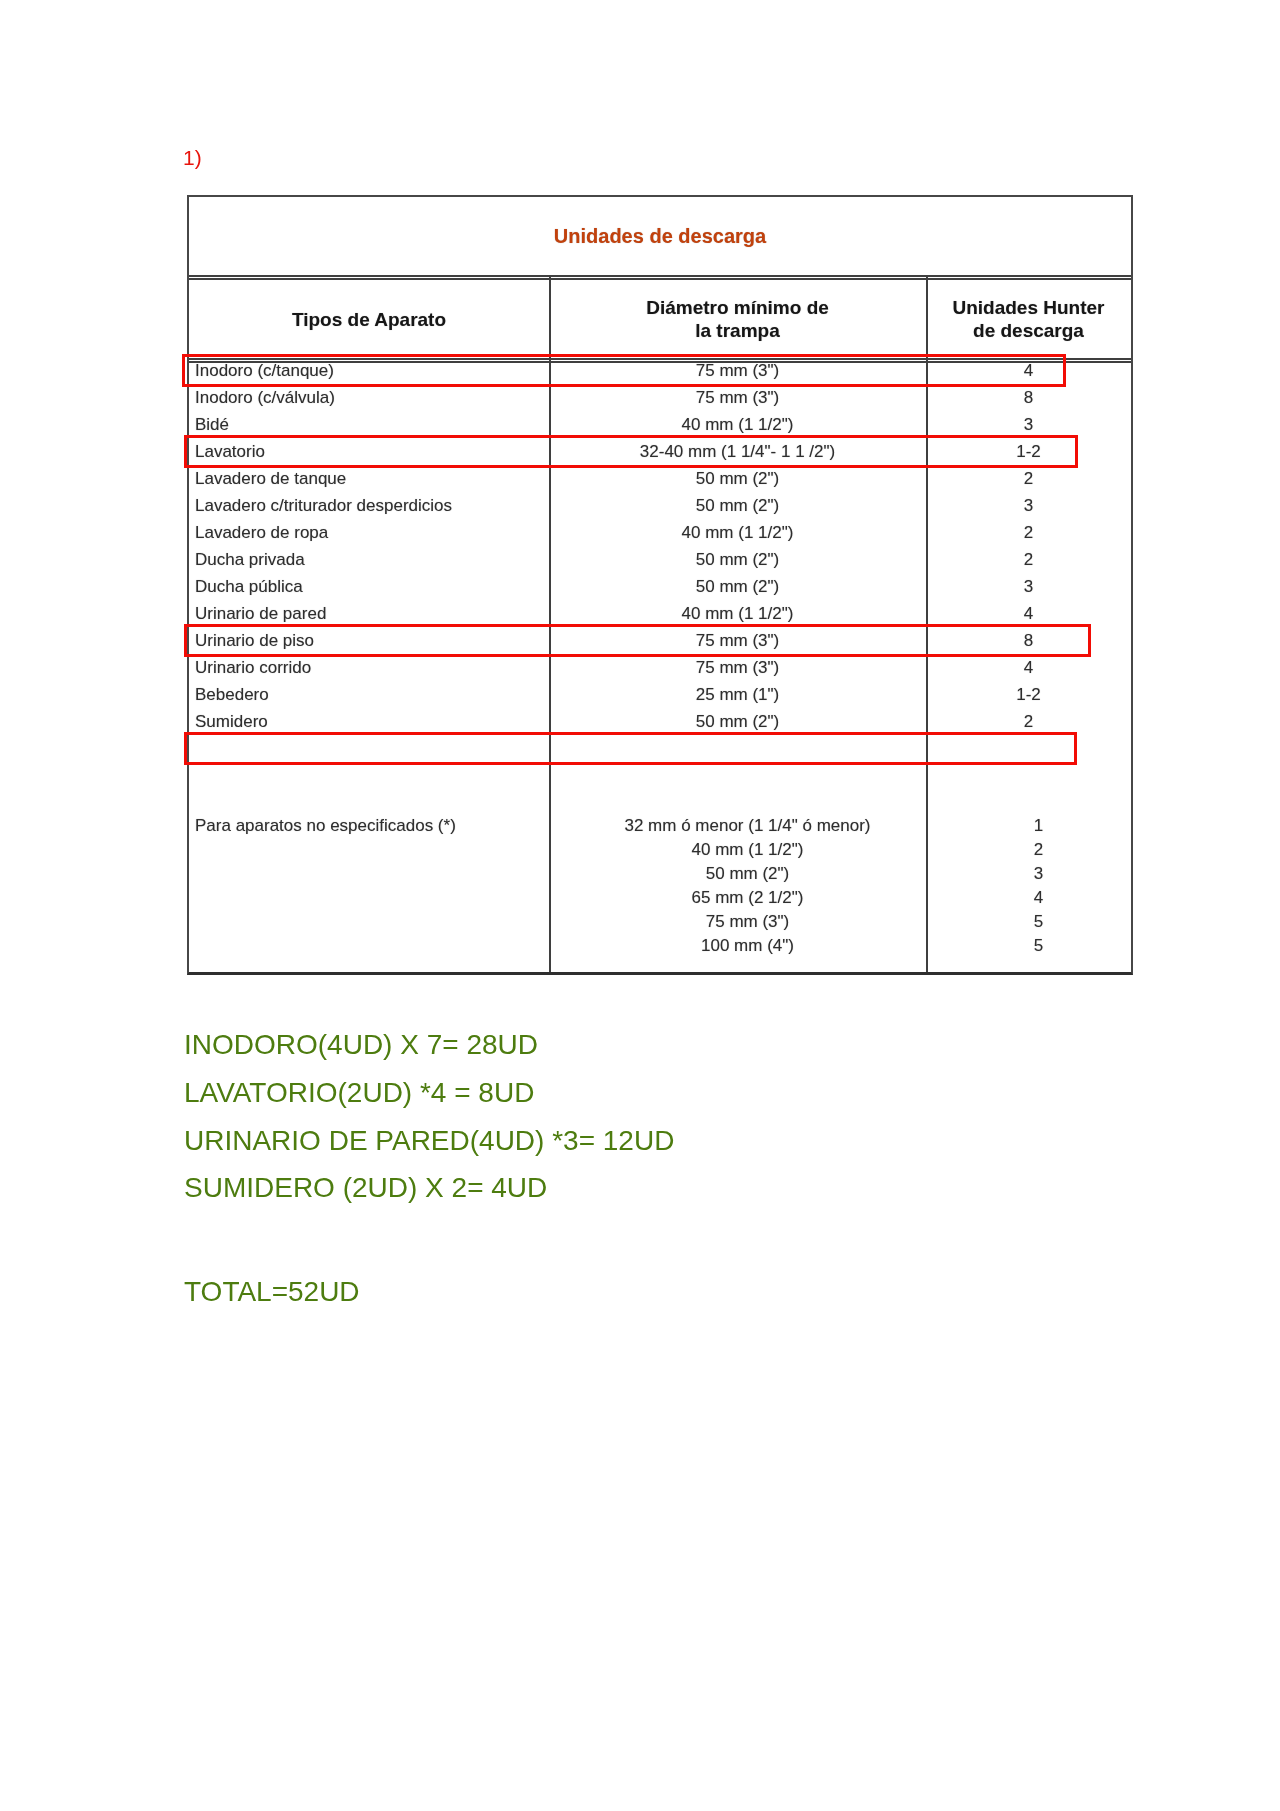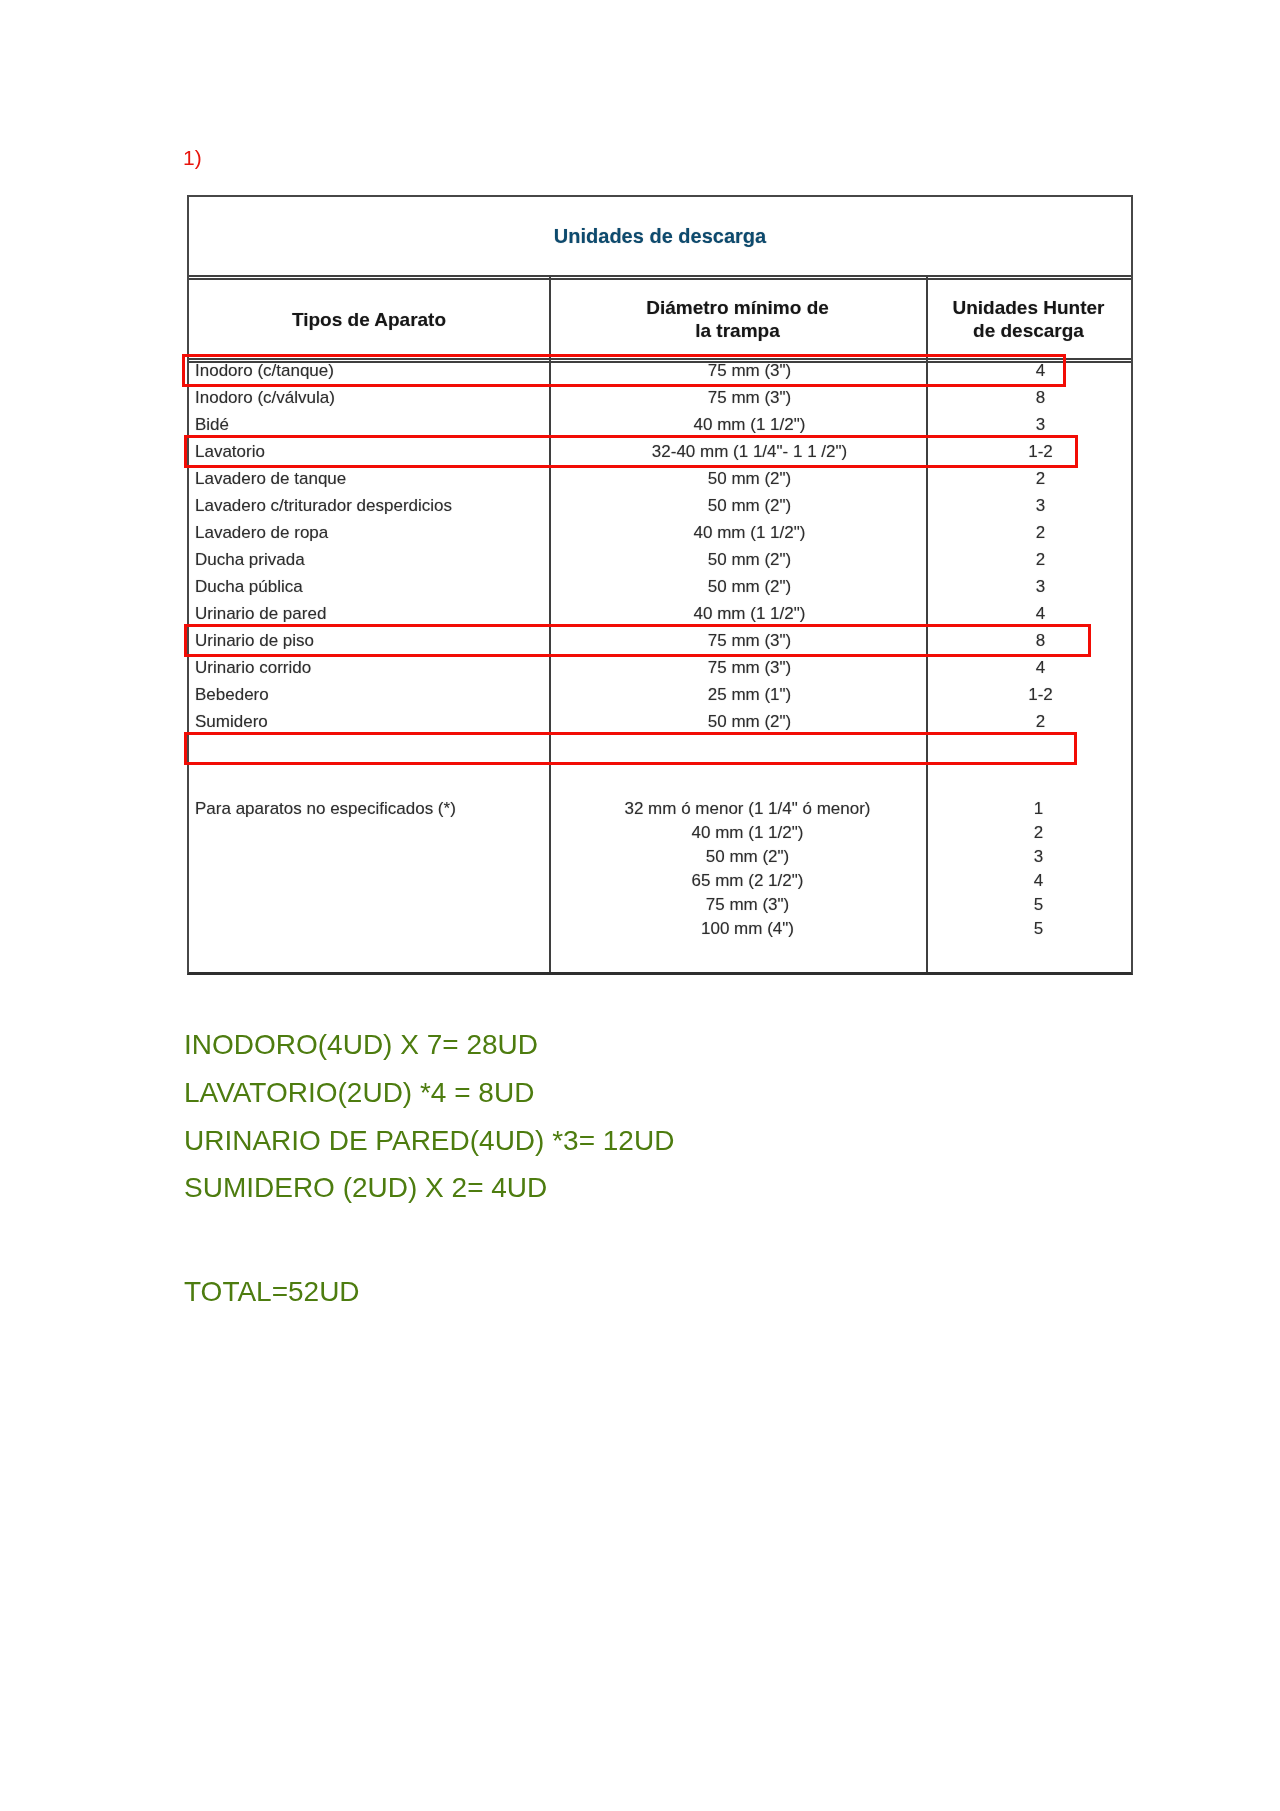--- a/index.html
+++ b/index.html
@@ -22,21 +22,21 @@
     width:946px; height:780px;
     box-sizing:border-box;
     border:2px solid #474747;
     border-bottom:3px solid #2e2e2e;
     color:#2e2e2e;
     text-shadow:0 0 1px rgba(46,46,46,0.38);
   }
   .tbl-title {
     position:absolute; left:0; top:0; width:100%; height:78px;
     display:flex; align-items:center; justify-content:center;
-    font-weight:bold; font-size:20px; color:#0c4a6e;
+    font-weight:bold; font-size:20px; color:#c2410c;
   }
   .tbl-header {
     position:absolute; left:0; top:78px; width:100%; height:88px;
     box-sizing:border-box;
     border-top:5px double #3f3f3f;
     border-bottom:5px double #3f3f3f;
     display:grid; grid-template-columns:360px 377px 1fr;
     align-items:center;
     font-weight:bold; font-size:19px; line-height:23px;
     text-align:center; color:#161616;
@@ -45,26 +45,25 @@
     position:absolute; top:78px; bottom:0; width:2px;
     background:#3f3f3f;
   }
   .vsep.s1 { left:360px; }
   .vsep.s2 { left:737px; }
   .rows-host { position:absolute; left:0; top:160px; width:100%; }
   .trow {
     display:grid; grid-template-columns:360px 377px 1fr;
     height:27px; align-items:center;
     font-size:17px;
-    gap:12px;
   }
   .cell-aparato { padding-left:6px; text-align:left; white-space:nowrap; }
   .cell-diametro, .cell-unidades { text-align:center; white-space:nowrap; }
   .unspec {
-    position:absolute; left:0; top:600px; width:100%;
+    position:absolute; left:0; top:617px; width:100%;
     display:grid; grid-template-columns:360px 377px 1fr;
     font-size:17px; line-height:24px;
   }
   .unspec .cell-aparato { align-self:start; }
   .unspec .stack { text-align:center;padding-left:20px; }
   .hl-box {
     position:absolute;
     box-sizing:border-box;
     border:3px solid var(--red-box,#f20c05);
     background:transparent;

